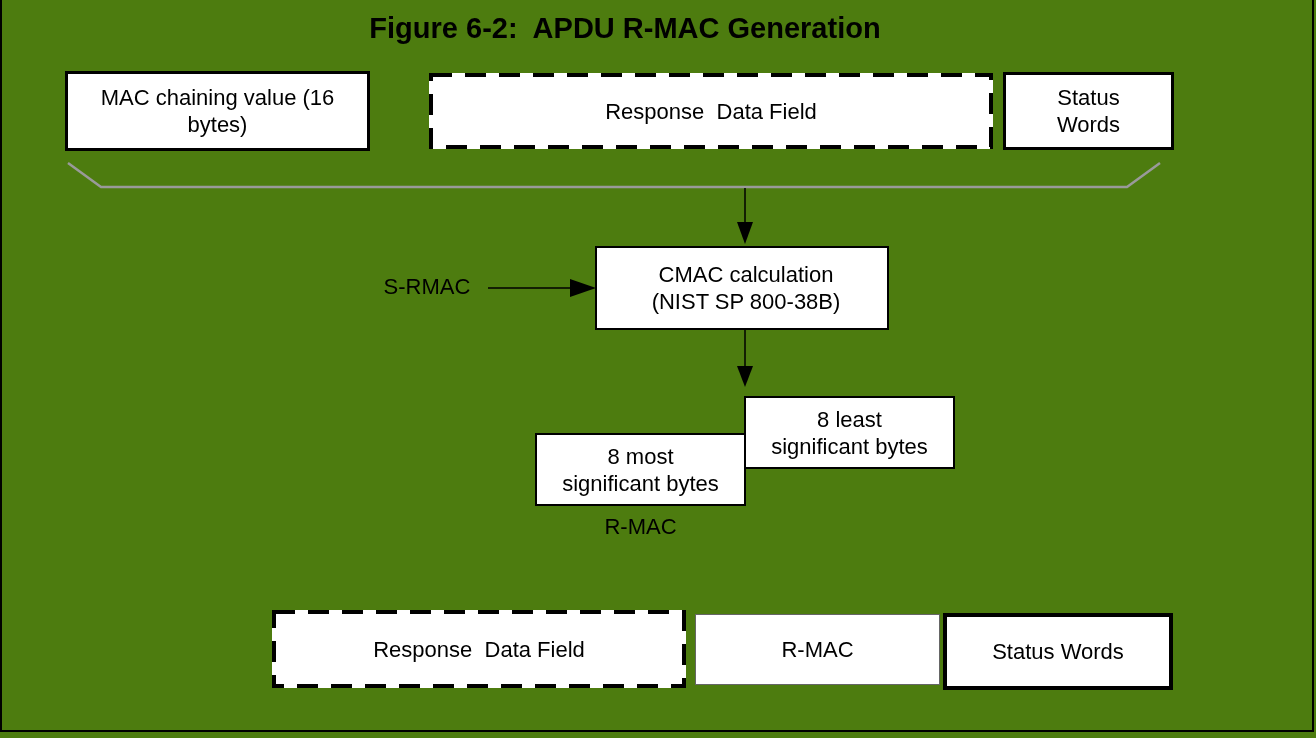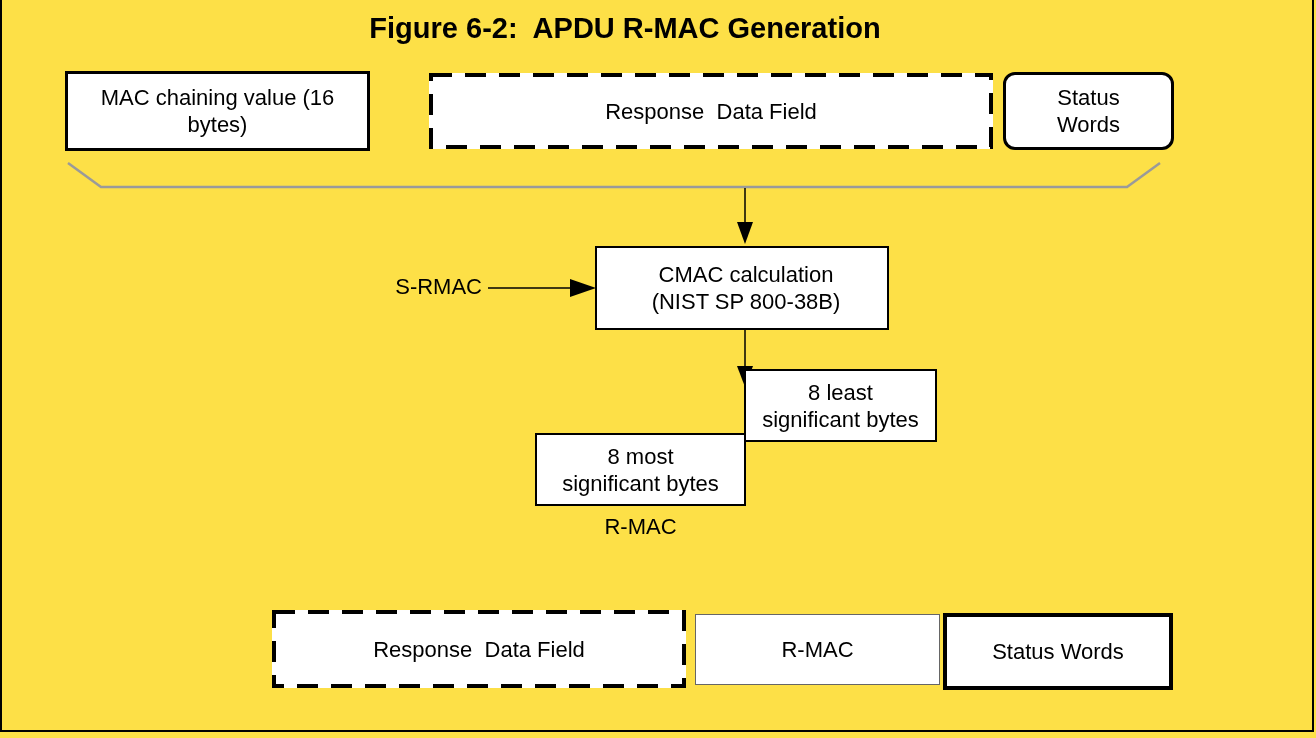--- a/index.html
+++ b/index.html
@@ -5,21 +5,21 @@
   html, body {
     margin: 0;
     padding: 0;
     background: #ffffff;
     font-family: "Liberation Sans", sans-serif;
   }
   .canvas {
     position: relative;
     width: 1316px;
     height: 738px;
-    background: #fde047;
+    background: #4d7c0f;
     overflow: hidden;
   }
   .frame {
     position: absolute;
     left: 0; top: -4px;
     width: 1314px; height: 736px;
     box-sizing: border-box;
     border-left: 2px solid #000;
     border-right: 2px solid #000;
     border-bottom: 2px solid #000;
@@ -55,41 +55,41 @@
     line-height: 27px;
     white-space: pre-wrap;
   }
   .solid-3 { border: 3px solid #000; }
   .solid-2 { border: 2px solid #000; }
   .solid-4 { border: 4px solid #000; }
   .thin-gray { border: 1.5px solid #666666; }
 
   .mac-box        { left: 65px;  top: 71px;  width: 305px; height: 80px; }
   .top-dashed     { left: 429px; top: 73px;  width: 564px; height: 76px; }
-  .top-status     { left: 1003px;top: 72px;  width: 171px; height: 78px; border-radius: 12px; }
+  .top-status     { left: 1003px;top: 72px;  width: 171px; height: 78px; }
   .cmac-box       { left: 595px; top: 246px; width: 294px; height: 84px; padding-left: 8px; }
   .msb-box        { left: 535px; top: 385px; width: 211px; height: 73px; margin-top: 48px; }
-  .lsb-box        { left: 744px; top: 369px; width: 193px; height: 73px; }
+  .lsb-box        { left: 744px; top: 396px; width: 211px; height: 73px; }
   .bottom-dashed  { left: 272px; top: 610px; width: 414px; height: 78px; }
   .bottom-rmac    { left: 695px; top: 614px; width: 245px; height: 71px; }
   .bottom-status  { left: 943px; top: 613px; width: 230px; height: 77px; }
 
   .dashed-stroke {
     position: absolute;
     left: 0; top: 0;
     width: 100%; height: 100%;
     pointer-events: none;
   }
   .floating-label {
     position: absolute;
     font-size: 22px;
     color: #000;
     white-space: pre-wrap;
   }
-  .srmac-label { left: 372px; top: 274px; width: 110px; text-align: right; }
+  .srmac-label { left: 372px; top: 274px; width: 110px; text-align: center; }
   .rmac-brace-label { left: 535px; top: 514px; width: 211px; text-align: center; }
 </style>
 </head>
 <body>
 
 <div class="canvas">
 
   <div class="frame"></div>
 
   <div class="title">Figure 6-2:  APDU R-MAC Generation</div>

